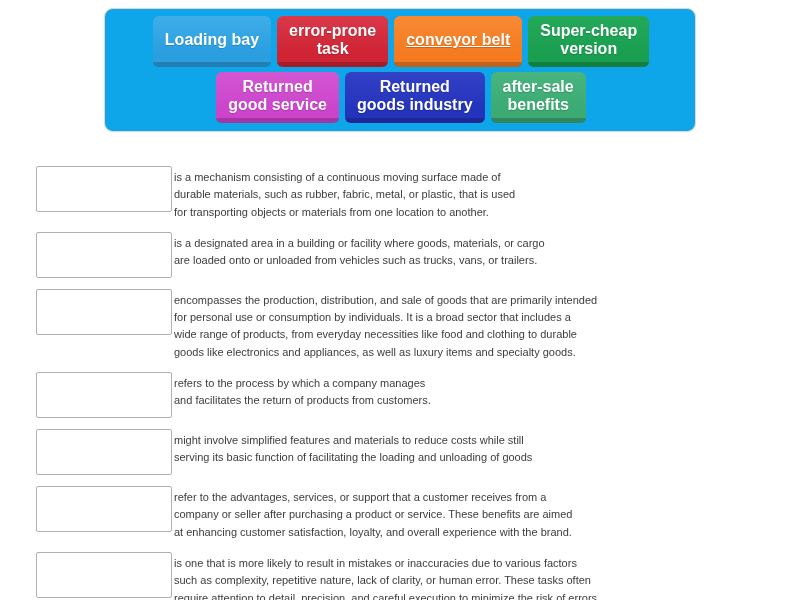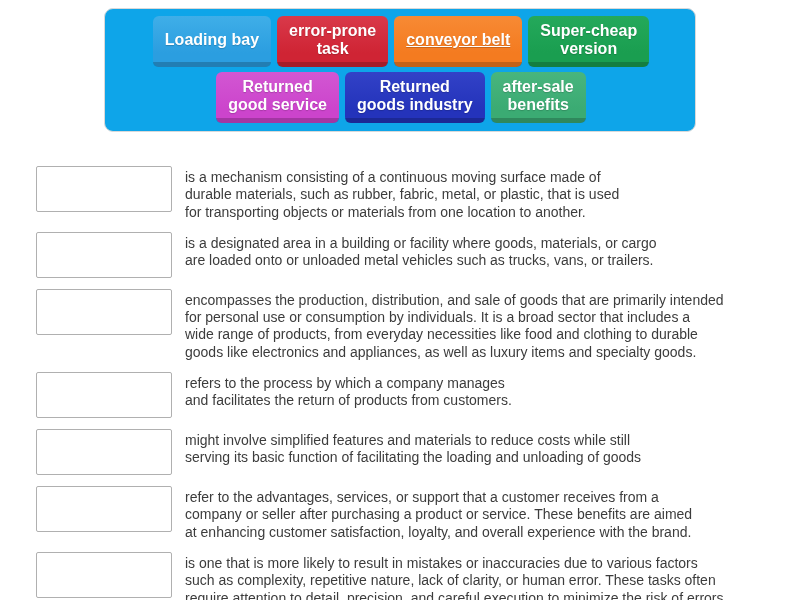--- a/index.html
+++ b/index.html
@@ -88,22 +88,22 @@
     flex: 0 0 auto;
     width: 136px;
     height: 46px;
     box-sizing: border-box;
     border: 1px solid #b0b0b0;
     background: #ffffff;
     border-radius: 2px;
   }
   .definition-text {
     flex: 1 1 auto;
-    margin-left: 13px;
-    font-size: 14px;
+    margin-left: 2px;
+    font-size: 11px;
     line-height: 17.3px;
     color: #3c3c3c;
     padding-top: 3px;
     white-space: pre-line;
   }
 </style>
 </head>
 <body>
 
 <div id="tile-bank">
@@ -142,21 +142,21 @@
 <div id="definition-list">
     <div class="definition-row">
       <div class="drop-zone"></div>
       <div class="definition-text">is a mechanism consisting of a continuous moving surface made of
 durable materials, such as rubber, fabric, metal, or plastic, that is used
 for transporting objects or materials from one location to another.</div>
     </div>
     <div class="definition-row">
       <div class="drop-zone"></div>
       <div class="definition-text">is a designated area in a building or facility where goods, materials, or cargo
-are loaded onto or unloaded metal vehicles such as trucks, vans, or trailers.</div>
+are loaded onto or unloaded from vehicles such as trucks, vans, or trailers.</div>
     </div>
     <div class="definition-row">
       <div class="drop-zone"></div>
       <div class="definition-text">encompasses the production, distribution, and sale of goods that are primarily intended
 for personal use or consumption by individuals. It is a broad sector that includes a
 wide range of products, from everyday necessities like food and clothing to durable
 goods like electronics and appliances, as well as luxury items and specialty goods.</div>
     </div>
     <div class="definition-row">
       <div class="drop-zone"></div>

